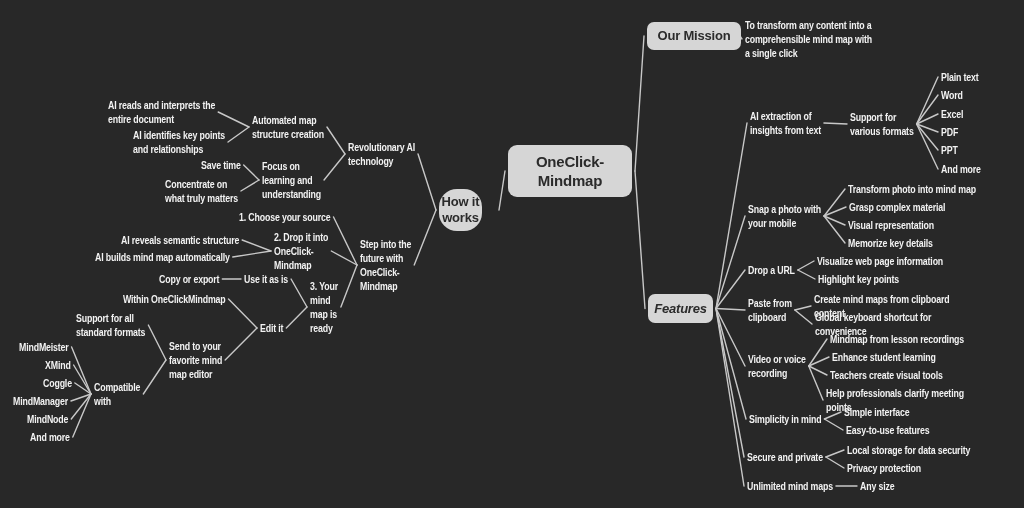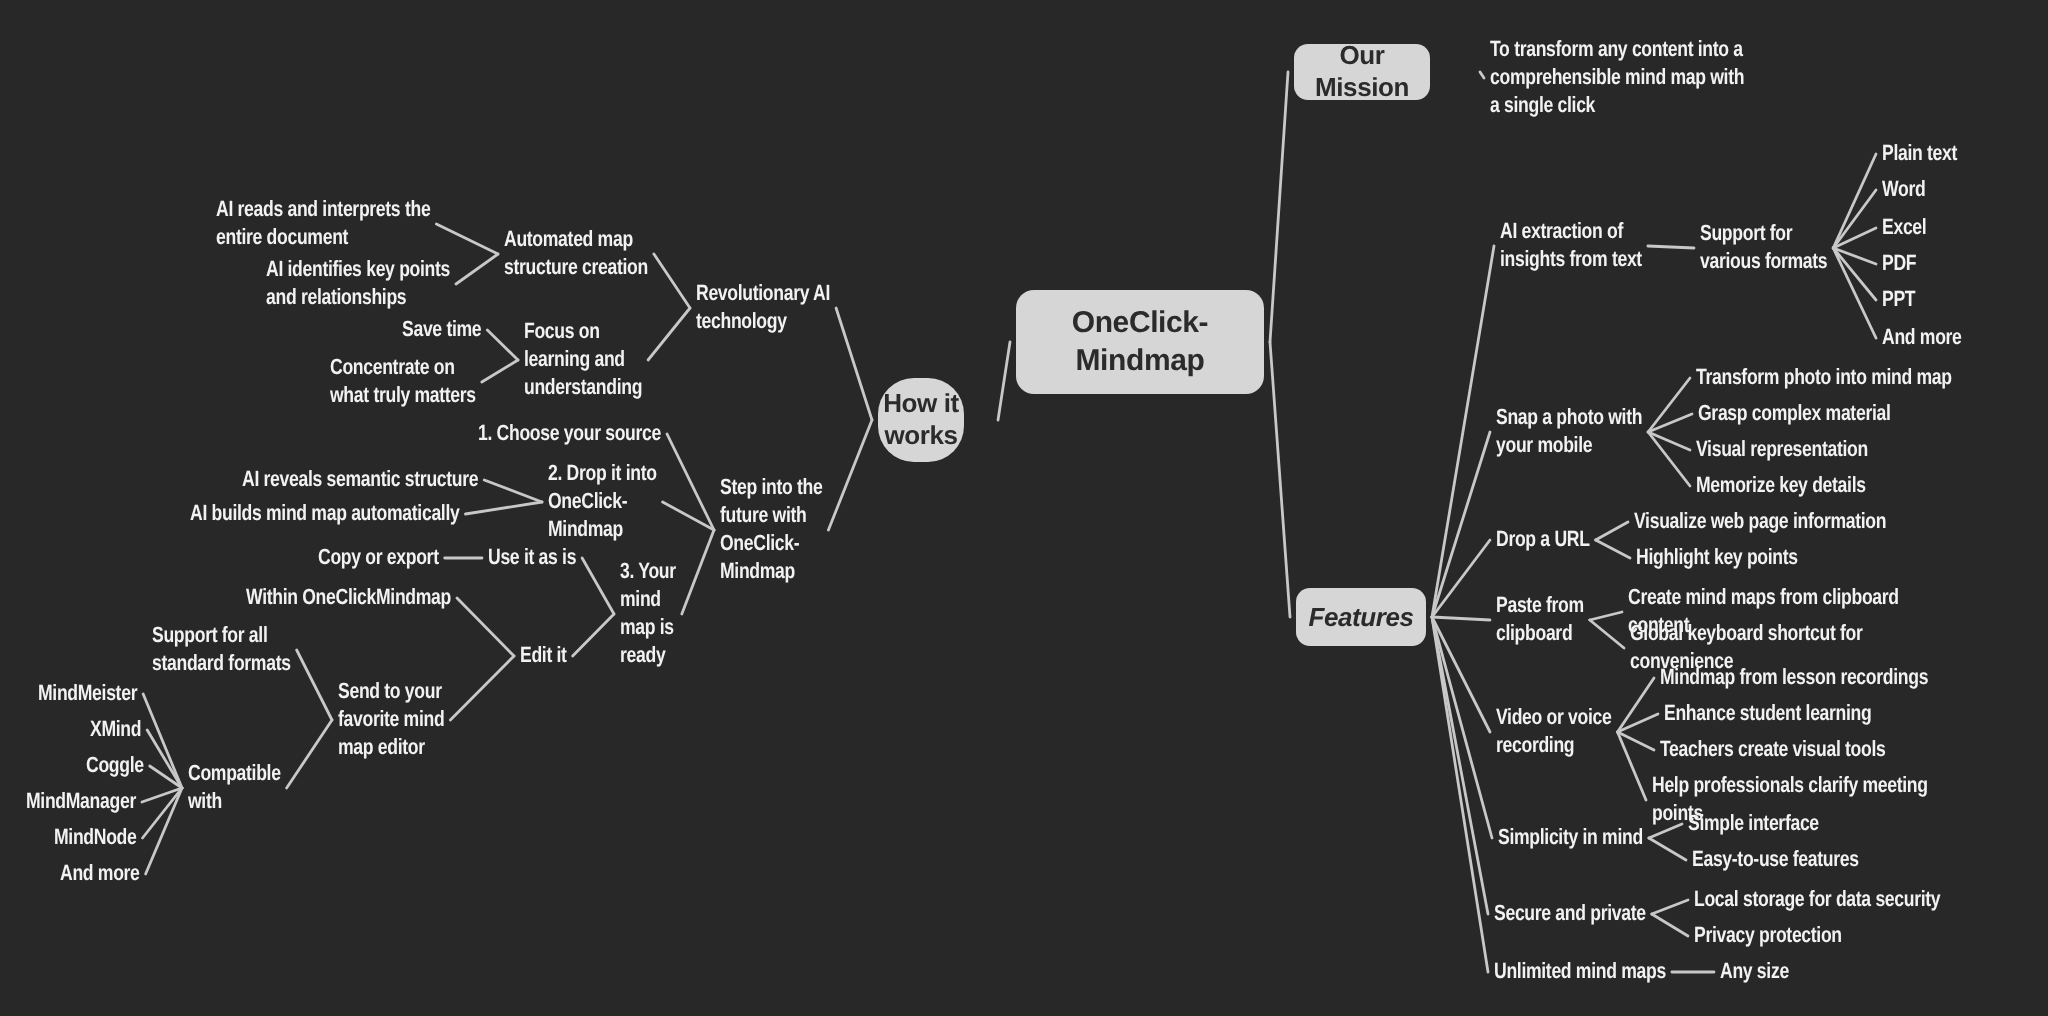--- a/index.html
+++ b/index.html
@@ -88,21 +88,21 @@
       <line x1="824.4249877929688" y1="419" x2="841" y2="412" stroke="#c8c8c8" stroke-width="1.4" stroke-linecap="round"></line>
       <line x1="824.4249877929688" y1="419" x2="843" y2="430" stroke="#c8c8c8" stroke-width="1.4" stroke-linecap="round"></line>
       <line x1="716" y1="308.5" x2="744" y2="457" stroke="#c8c8c8" stroke-width="1.4" stroke-linecap="round"></line>
       <line x1="825.875" y1="457" x2="844" y2="450" stroke="#c8c8c8" stroke-width="1.4" stroke-linecap="round"></line>
       <line x1="825.875" y1="457" x2="844" y2="468" stroke="#c8c8c8" stroke-width="1.4" stroke-linecap="round"></line>
       <line x1="716" y1="308.5" x2="744" y2="486" stroke="#c8c8c8" stroke-width="1.4" stroke-linecap="round"></line>
       <line x1="835.9500122070312" y1="486" x2="857" y2="486" stroke="#c8c8c8" stroke-width="1.4" stroke-linecap="round"></line>
     </svg>
 <div class="node box root" style="left: 508px; top: 145px; width: 124px; height: 52px;">OneClick-
 Mindmap</div>
-    <div class="node box" style="left: 647px; top: 22px; width: 68px; height: 28px;">Our Mission</div>
+    <div class="node box" style="left: 647px; top: 22px; width: 94px; height: 28px;">Our Mission</div>
     <div class="node txt" style="left: 745px; top: 18px;">To transform any content into a
 comprehensible mind map with
 a single click</div>
     <div class="node box" style="left: 439px; top: 189px; width: 43px; height: 42px; border-radius: 18px;">How it
 works</div>
     <div class="node txt" style="left: 348px; top: 140px;">Revolutionary AI
 technology</div>
     <div class="node txt" style="left: 252px; top: 113px;">Automated map
 structure creation</div>
     <div class="node txt" style="left: 108px; top: 98px;">AI reads and interprets the

